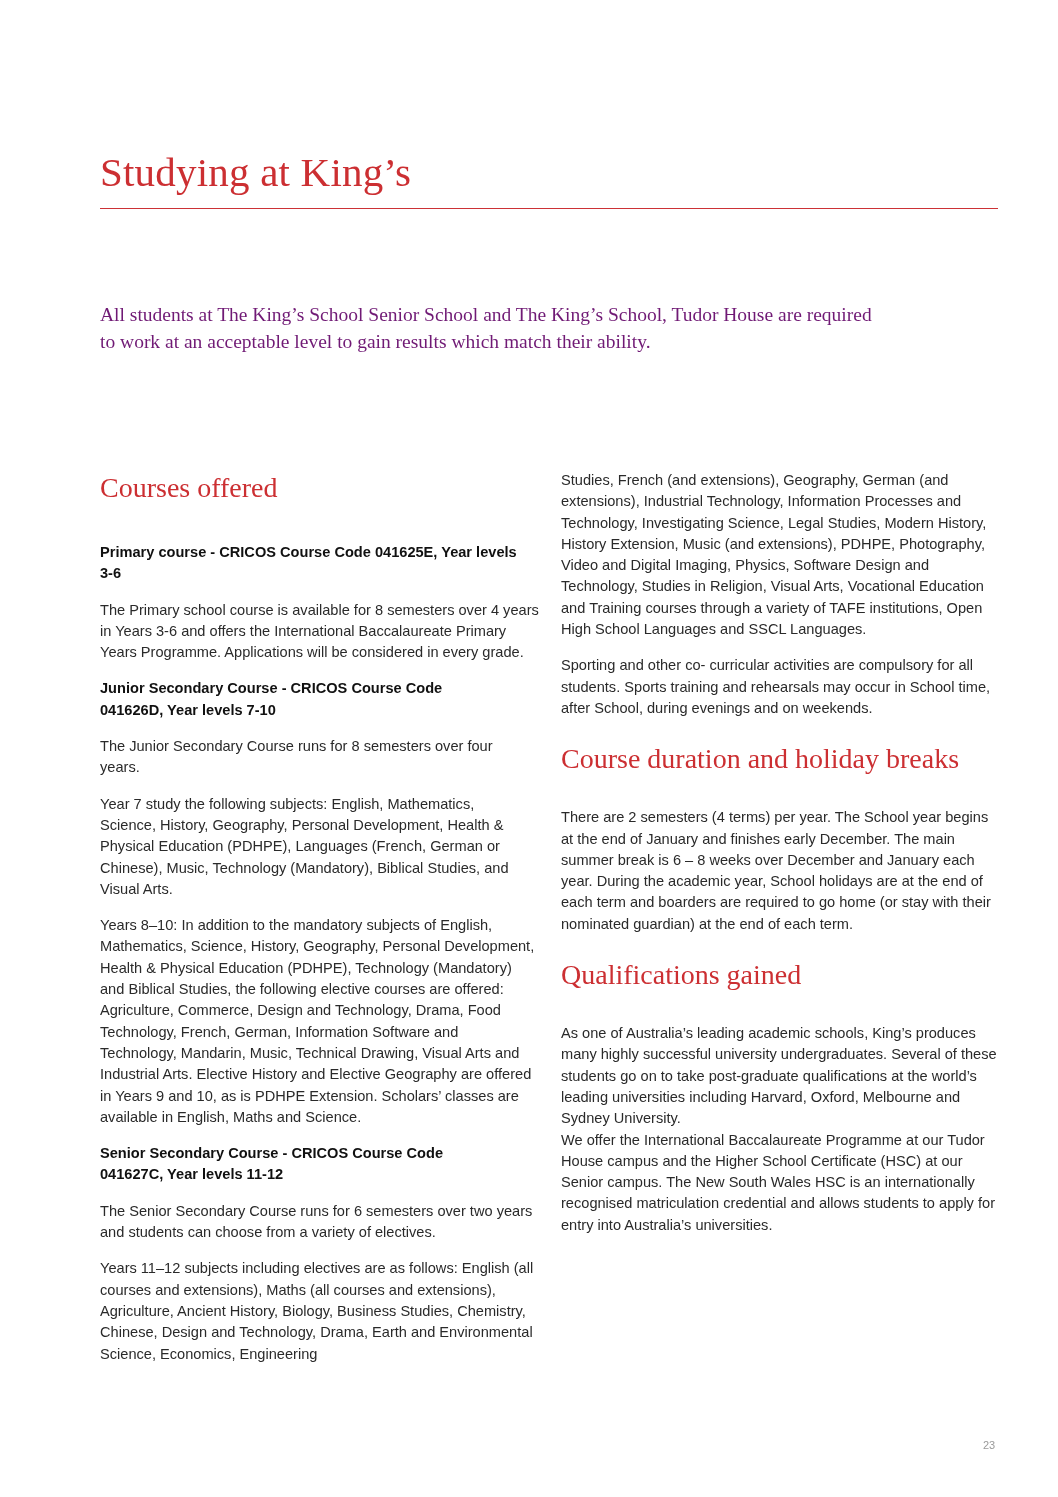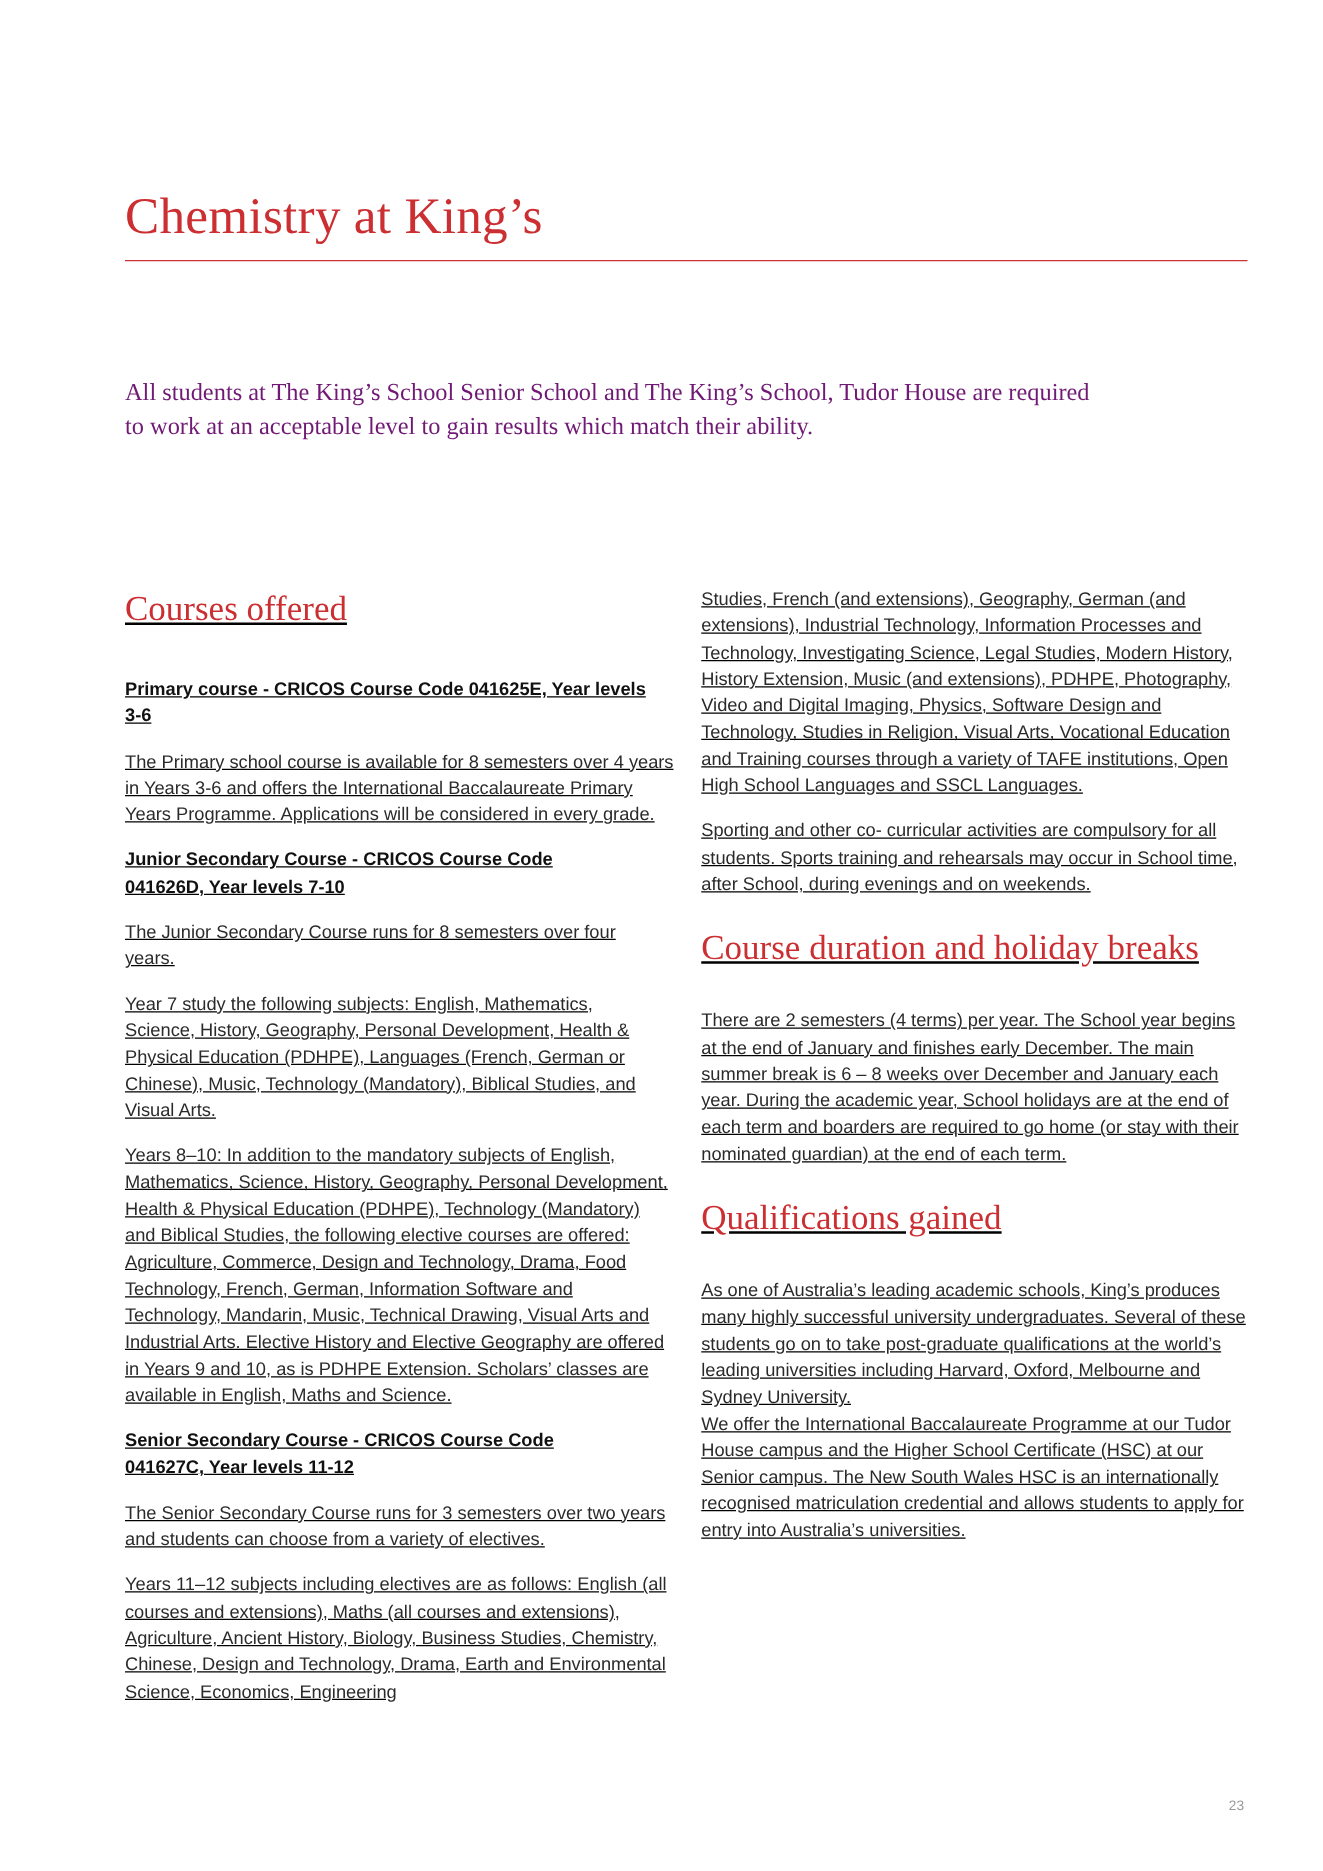--- a/index.html
+++ b/index.html
@@ -44,21 +44,20 @@
       top: 301px;
       width: 780px;
       margin: 0;
       font-size: 19.5px;
       line-height: 27px;
       color: #701a75;
     }
     .col {
       position: absolute;
       width: 440px;
-      text-decoration: underline;
     }
     .col-left {
       left: 100px;
       top: 470px;
     }
     .col-right {
       left: 561px;
       top: 470px;
       width: 440px;
     }
@@ -87,38 +86,38 @@
       position: absolute;
       left: 983px;
       top: 1439px;
       font-size: 11px;
       color: #9a9a9a;
     }
   </style>
 </head>
 <body>
 
-<h1 class="page-title serif">Chemistry at King’s</h1>
+<h1 class="page-title serif">Studying at King’s</h1>
 <div class="title-rule"></div>
 
 <p class="intro serif">All students at The King’s School Senior School and The King’s School, Tudor House are required to work at an acceptable level to gain results which match their ability.</p>
 
 <div class="col col-left">
   <h2 class="section-heading serif" style="margin-bottom:36px;">Courses offered</h2>
 
   <h3 class="course-heading sans" style="margin-bottom:15px; width:420px;">Primary course - CRICOS Course Code 041625E, Year levels 3-6</h3>
   <p class="body sans" style="margin-bottom:15px;">The Primary school course is available for 8 semesters over 4 years in Years 3-6 and offers the International Baccalaureate Primary Years Programme. Applications will be considered in every grade.</p>
 
   <h3 class="course-heading sans" style="margin-bottom:15px; width:400px;">Junior Secondary Course - CRICOS Course Code 041626D, Year levels 7-10</h3>
   <p class="body sans" style="margin-bottom:15px; width:400px;">The Junior Secondary Course runs for 8 semesters over four years.</p>
   <p class="body sans" style="margin-bottom:15px; width:432px;">Year 7 study the following subjects: English, Mathematics, Science, History, Geography, Personal Development, Health &amp; Physical Education (PDHPE), Languages (French, German or Chinese), Music, Technology (Mandatory), Biblical Studies, and Visual Arts.</p>
   <p class="body sans" style="margin-bottom:15px; width:436px;">Years 8–10: In addition to the mandatory subjects of English, Mathematics, Science, History, Geography, Personal Development, Health &amp; Physical Education (PDHPE), Technology (Mandatory) and Biblical Studies, the following elective courses are offered: Agriculture, Commerce, Design and Technology, Drama, Food Technology, French, German, Information Software and Technology, Mandarin, Music, Technical Drawing, Visual Arts and Industrial Arts. Elective History and Elective Geography are offered in Years 9 and 10, as is PDHPE Extension. Scholars’ classes are available in English, Maths and Science.</p>
 
   <h3 class="course-heading sans" style="margin-bottom:15px; width:400px;">Senior Secondary Course - CRICOS Course Code 041627C, Year levels 11-12</h3>
-  <p class="body sans" style="margin-bottom:15px; width:436px;">The Senior Secondary Course runs for 3 semesters over two years and students can choose from a variety of electives.</p>
+  <p class="body sans" style="margin-bottom:15px; width:436px;">The Senior Secondary Course runs for 6 semesters over two years and students can choose from a variety of electives.</p>
   <p class="body sans" style="width:436px;">Years 11–12 subjects including electives are as follows: English (all courses and extensions), Maths (all courses and extensions), Agriculture, Ancient History, Biology, Business Studies, Chemistry, Chinese, Design and Technology, Drama, Earth and Environmental Science, Economics, Engineering</p>
 </div>
 
 <div class="col col-right">
   <p class="body sans" style="margin-bottom:15px; width:442px;">Studies, French (and extensions), Geography, German (and extensions), Industrial Technology, Information Processes and Technology, Investigating Science, Legal Studies, Modern History, History Extension, Music (and extensions), PDHPE, Photography, Video and Digital Imaging, Physics, Software Design and Technology, Studies in Religion, Visual Arts, Vocational Education and Training courses through a variety of TAFE institutions, Open High School Languages and SSCL Languages.</p>
   <p class="body sans" style="margin-bottom:22px; width:442px;">Sporting and other co- curricular activities are compulsory for all students. Sports training and rehearsals may occur in School time, after School, during evenings and on weekends.</p>
 
   <h2 class="section-heading serif" style="margin-bottom:30px;">Course duration and holiday breaks</h2>
   <p class="body sans" style="margin-bottom:22px; width:442px;">There are 2 semesters (4 terms) per year. The School year begins at the end of January and finishes early December. The main summer break is 6 – 8 weeks over December and January each year. During the academic year, School holidays are at the end of each term and boarders are required to go home (or stay with their nominated guardian) at the end of each term.</p>
 

